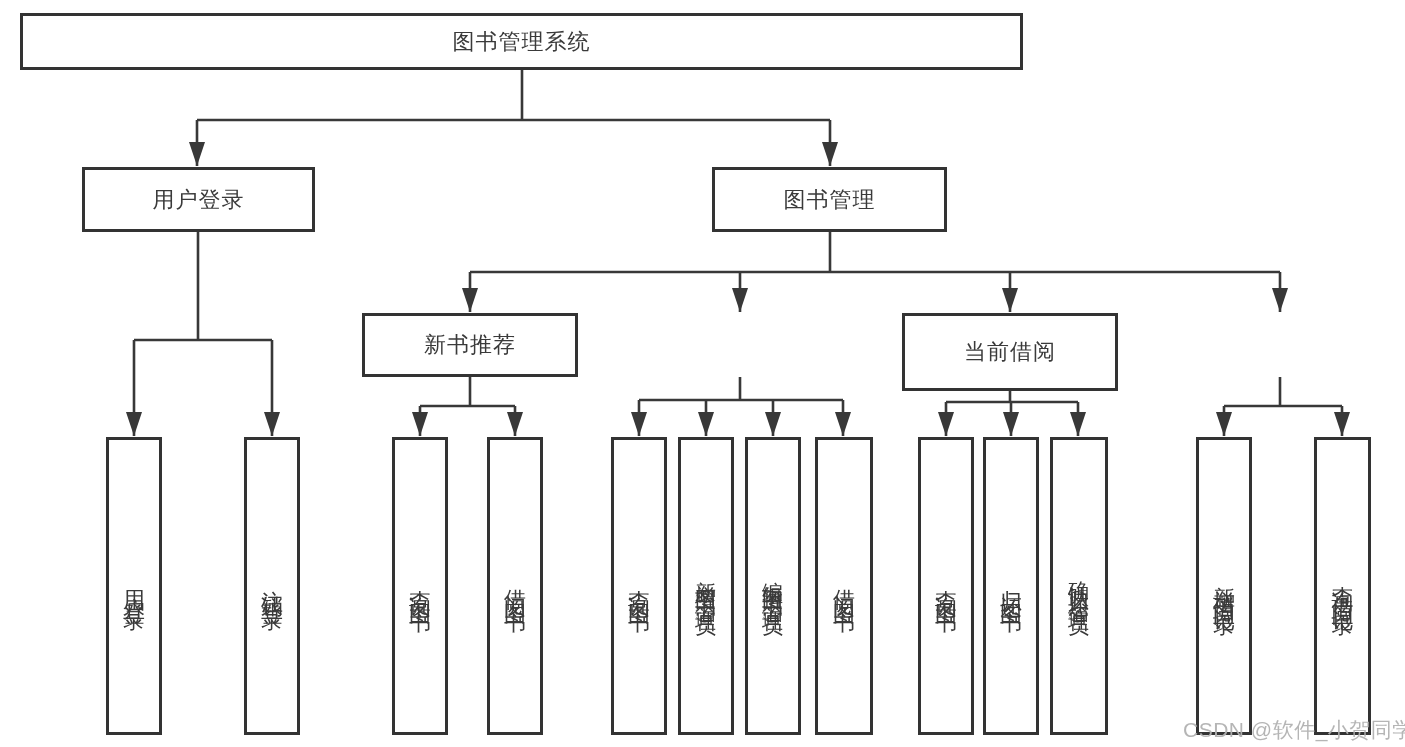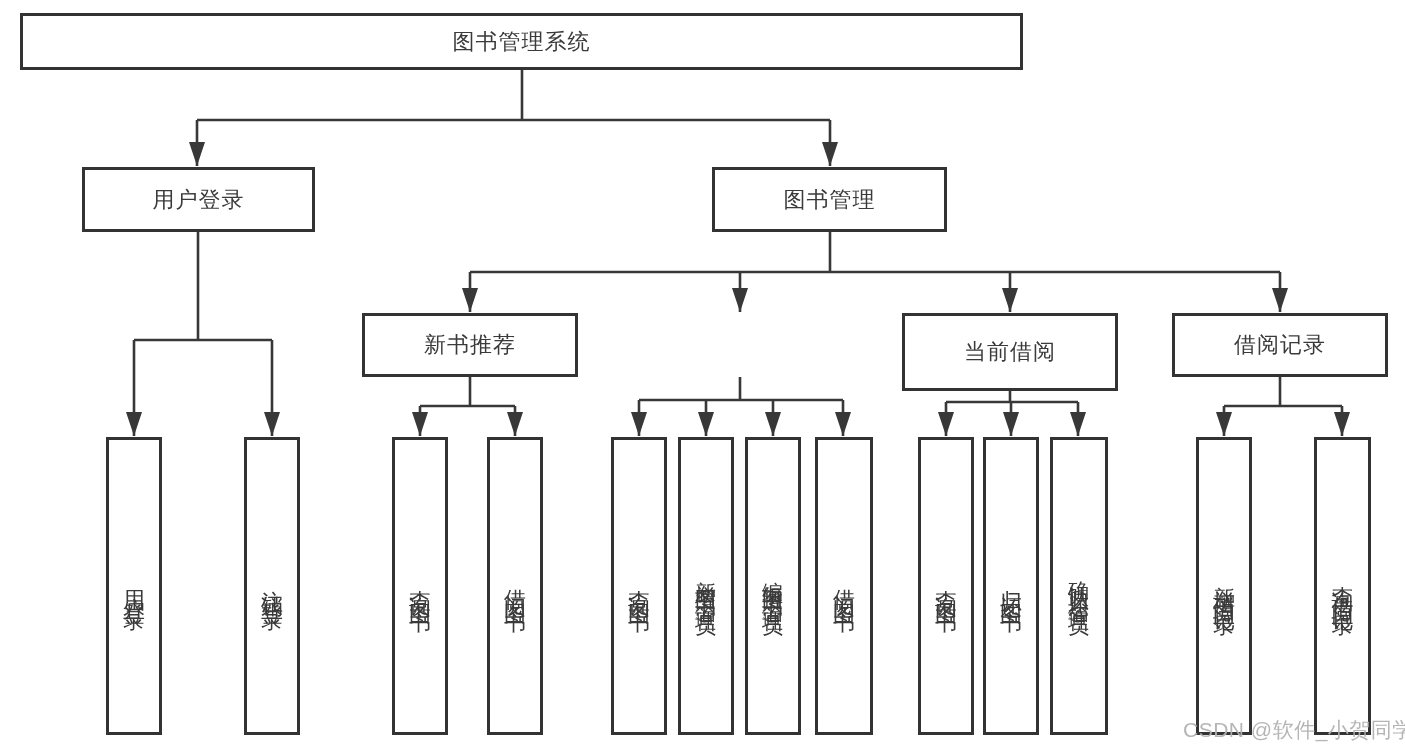--- a/index.html
+++ b/index.html
@@ -107,23 +107,20 @@
   <div class="hbox" style="left:712px; top:167px; width:235px; height:65px;">
     <span>图书管理</span>
   </div>
 
   <div class="hbox" style="left:362px; top:313px; width:216px; height:64px;">
     <span>新书推荐</span>
   </div>
   <div class="hbox" style="left:902px; top:313px; width:216px; height:78px;">
     <span>当前借阅</span>
   </div>
-  <div class="hbox" style="left:1172px; top:313px; width:216px; height:64px;">
-    <span>借阅记录</span>
-  </div>
 
   <div class="vbox" style="left:106px; top:437px; width:56px; height:298px;">
     <span class="vtext">用户登录</span>
   </div>
   <div class="vbox" style="left:244px; top:437px; width:56px; height:298px;">
     <span class="vtext">注销登录</span>
   </div>
 
   <div class="vbox" style="left:392px; top:437px; width:56px; height:298px;">
     <span class="vtext">查询图书</span>

